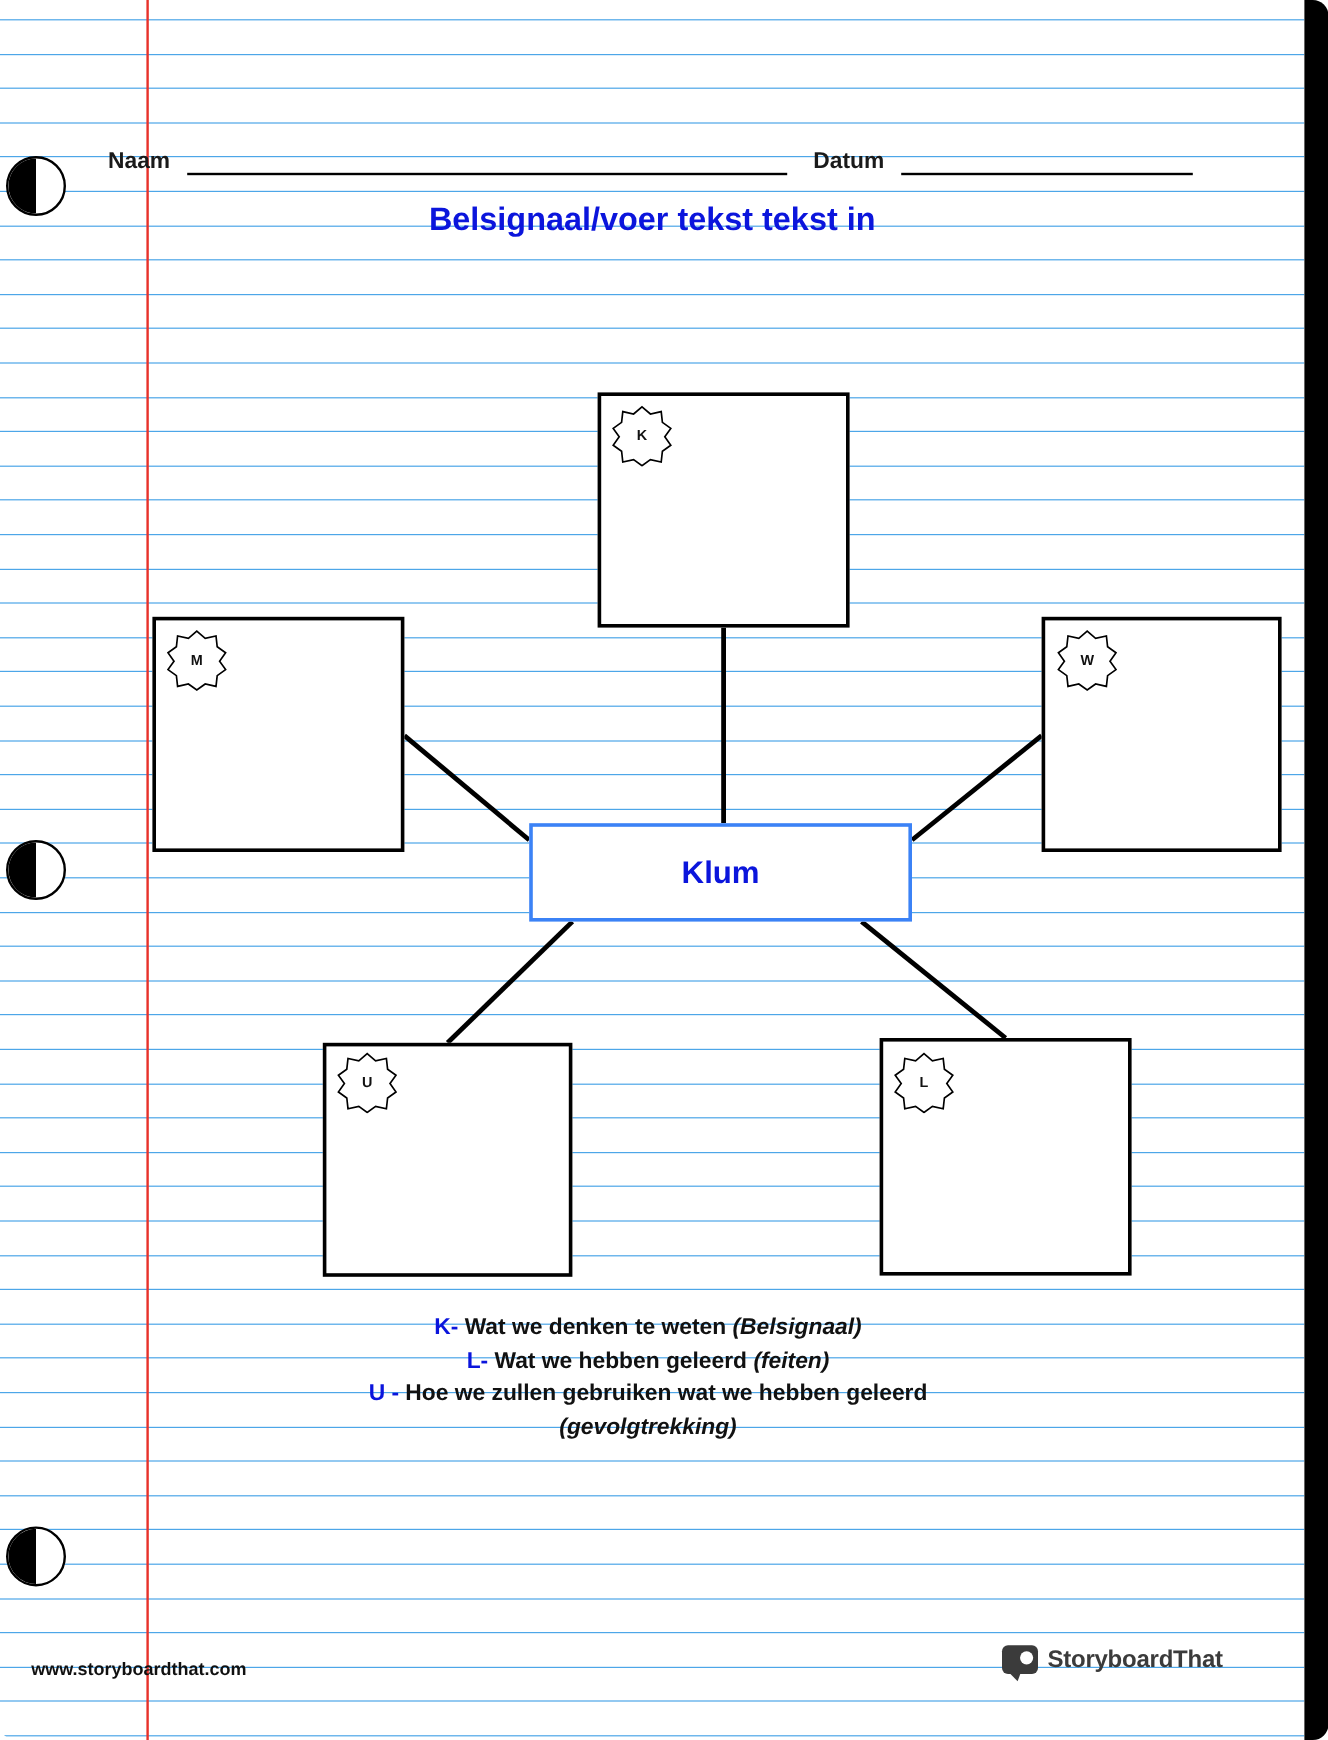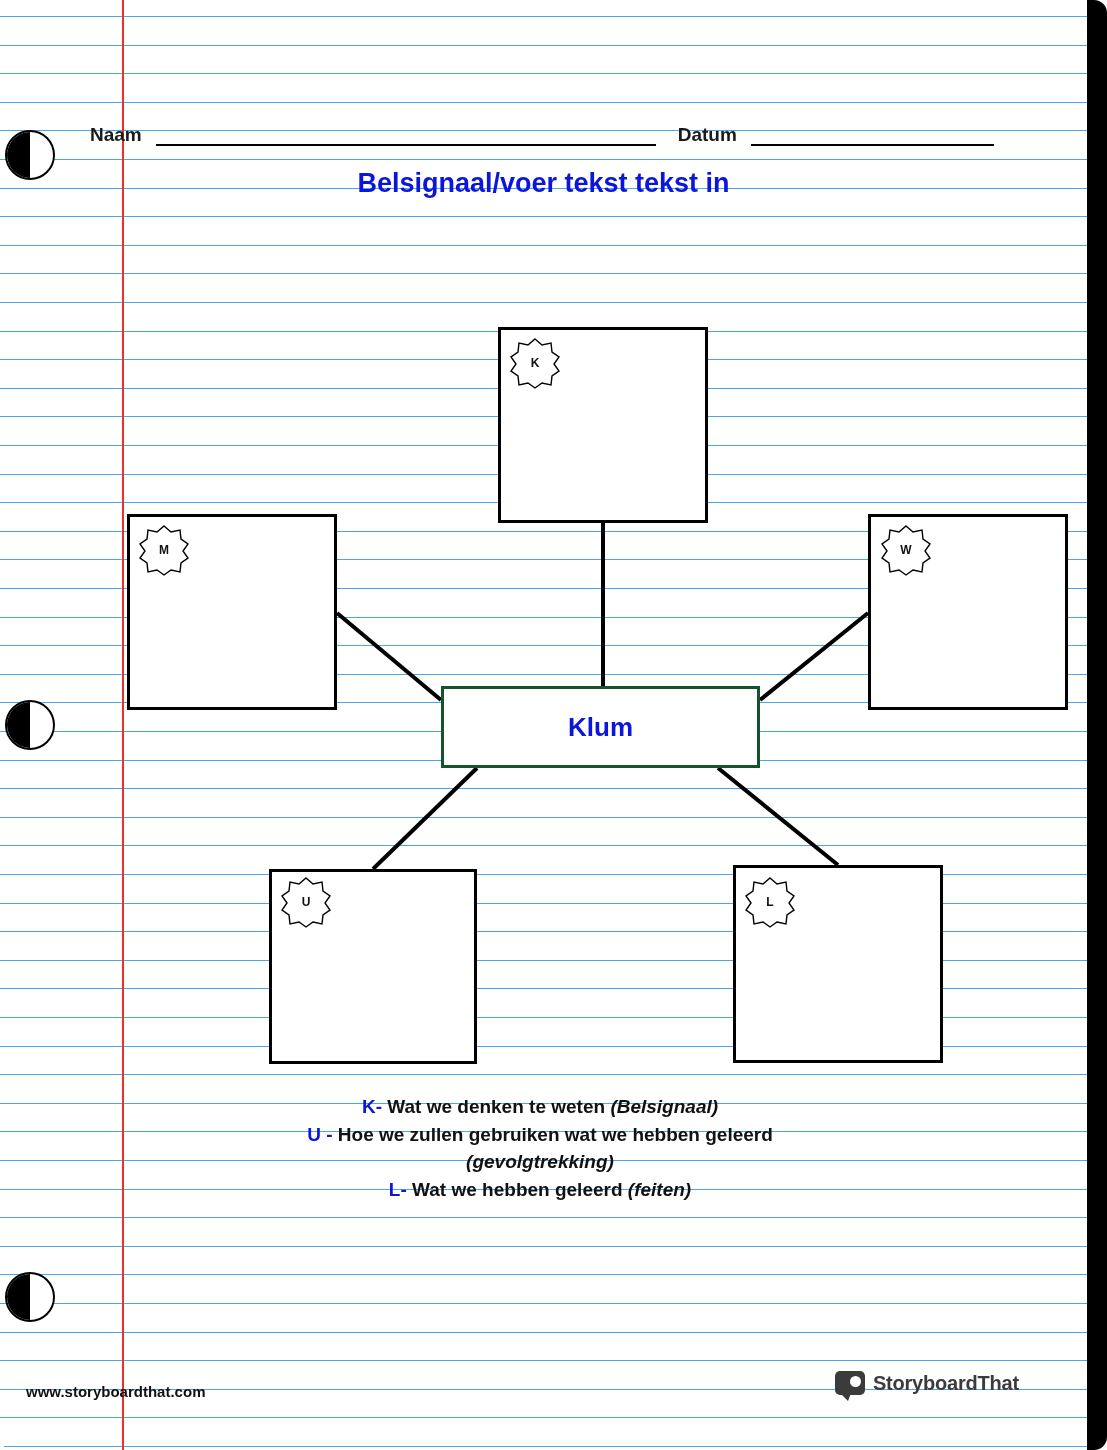--- a/index.html
+++ b/index.html
@@ -134,21 +134,21 @@
   .box-k { left: 498px; top: 327px; width: 210px; height: 196px; }
   .box-m { left: 127px; top: 514px; width: 210px; height: 196px; }
   .box-w { left: 868px; top: 514px; width: 200px; height: 196px; }
   .box-u { left: 269px; top: 869px; width: 208px; height: 195px; }
   .box-l { left: 733px; top: 865px; width: 210px; height: 198px; }
   .box-center {
     position: absolute;
     left: 441px; top: 686px;
     width: 319px; height: 82px;
     background: #ffffff;
-    border: 3px solid #14532d;
+    border: 3px solid #3b82f6;
     display: flex;
     align-items: center;
     justify-content: center;
     font-size: 26px;
     font-weight: bold;
     color: #0b15dc;
   }
 
   
   .badge {
@@ -351,22 +351,22 @@
   </div>
   <div class="badge badge-l">
     <svg width="52" height="52" viewBox="0 0 52 52">
         <polygon points="26,2 33,8 42,6 43,15 50,20 45,27 50,34 43,39 42,48 33,46 26,51 19,46 10,48 9,39 2,34 7,27 2,20 9,15 10,6 19,8" fill="#fff" stroke="#000" stroke-width="1.4"></polygon>
       </svg>
     <span>L</span>
   </div>
 
   <div class="legend" id="legend">
       <div><span class="k">K-</span><span> Wat we denken te weten </span><span class="it">(Belsignaal)</span></div>
+      <div><span class="k">L-</span><span> Wat we hebben geleerd </span><span class="it">(feiten)</span></div>
       <div><span class="k">U -</span><span> Hoe we zullen gebruiken wat we hebben geleerd</span><br><span class="it">(gevolgtrekking)</span></div>
-      <div><span class="k">L-</span><span> Wat we hebben geleerd </span><span class="it">(feiten)</span></div>
     </div>
 
   <div class="footer-url">www.storyboardthat.com</div>
 
   <div class="brand">
     <div class="brand-bubble"></div>
     <div class="brand-text">StoryboardThat</div>
   </div>
 
 </div>

